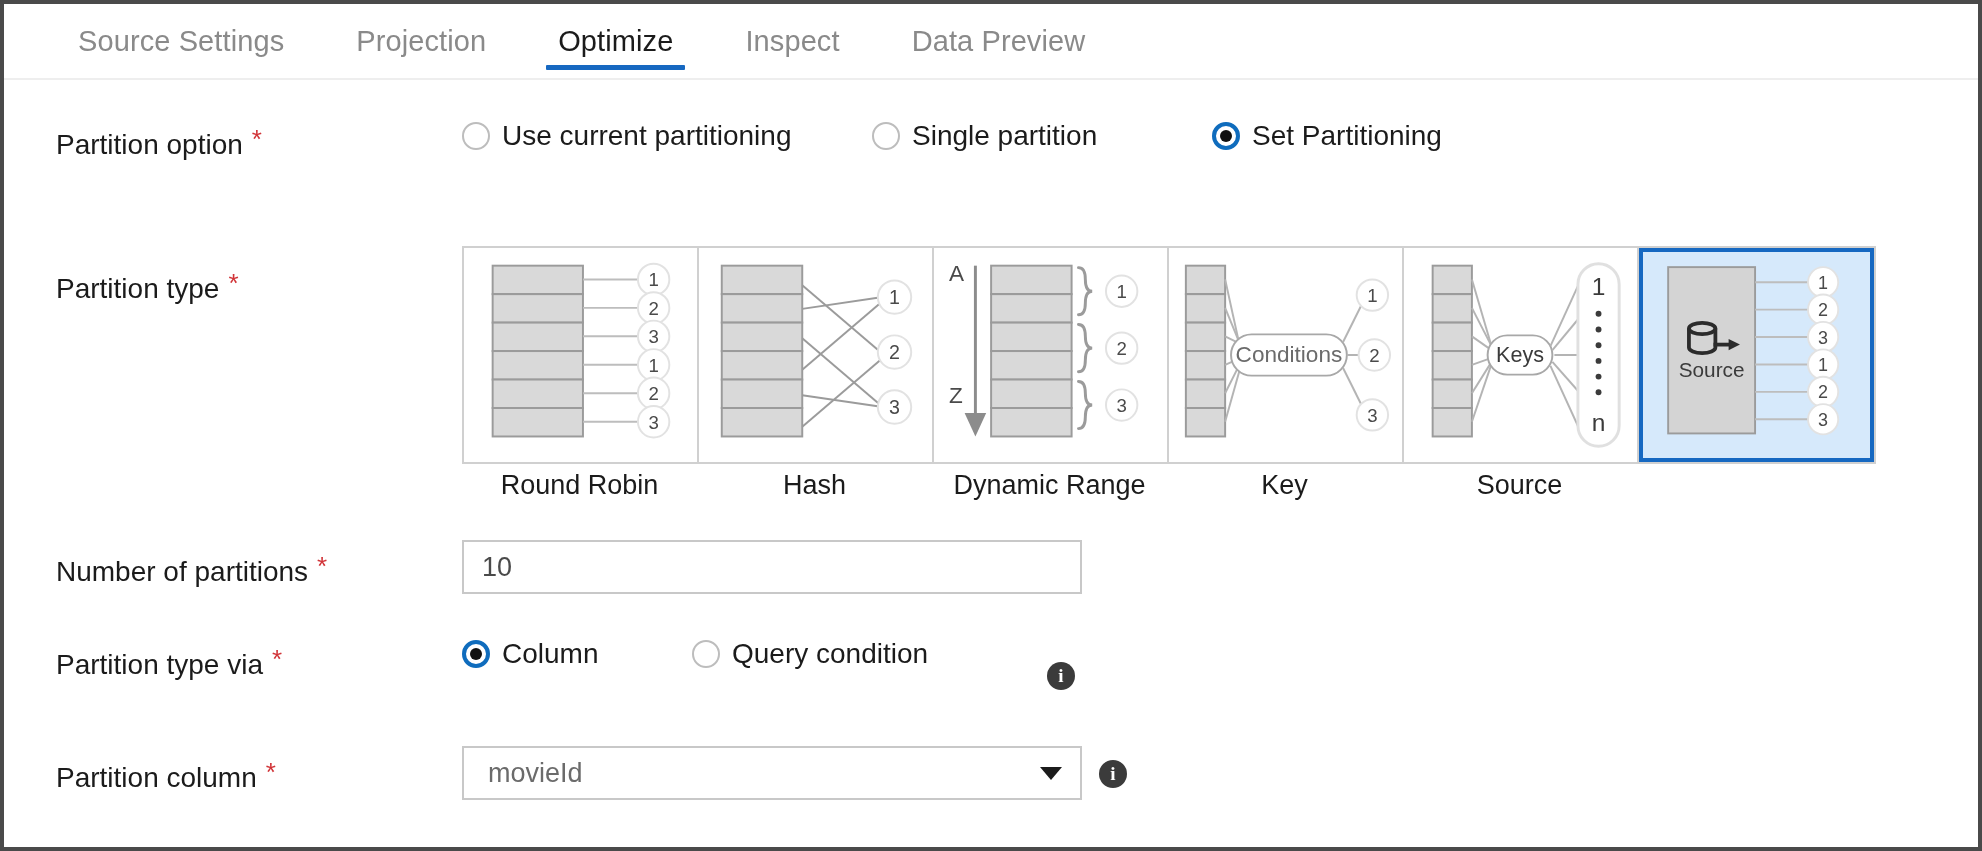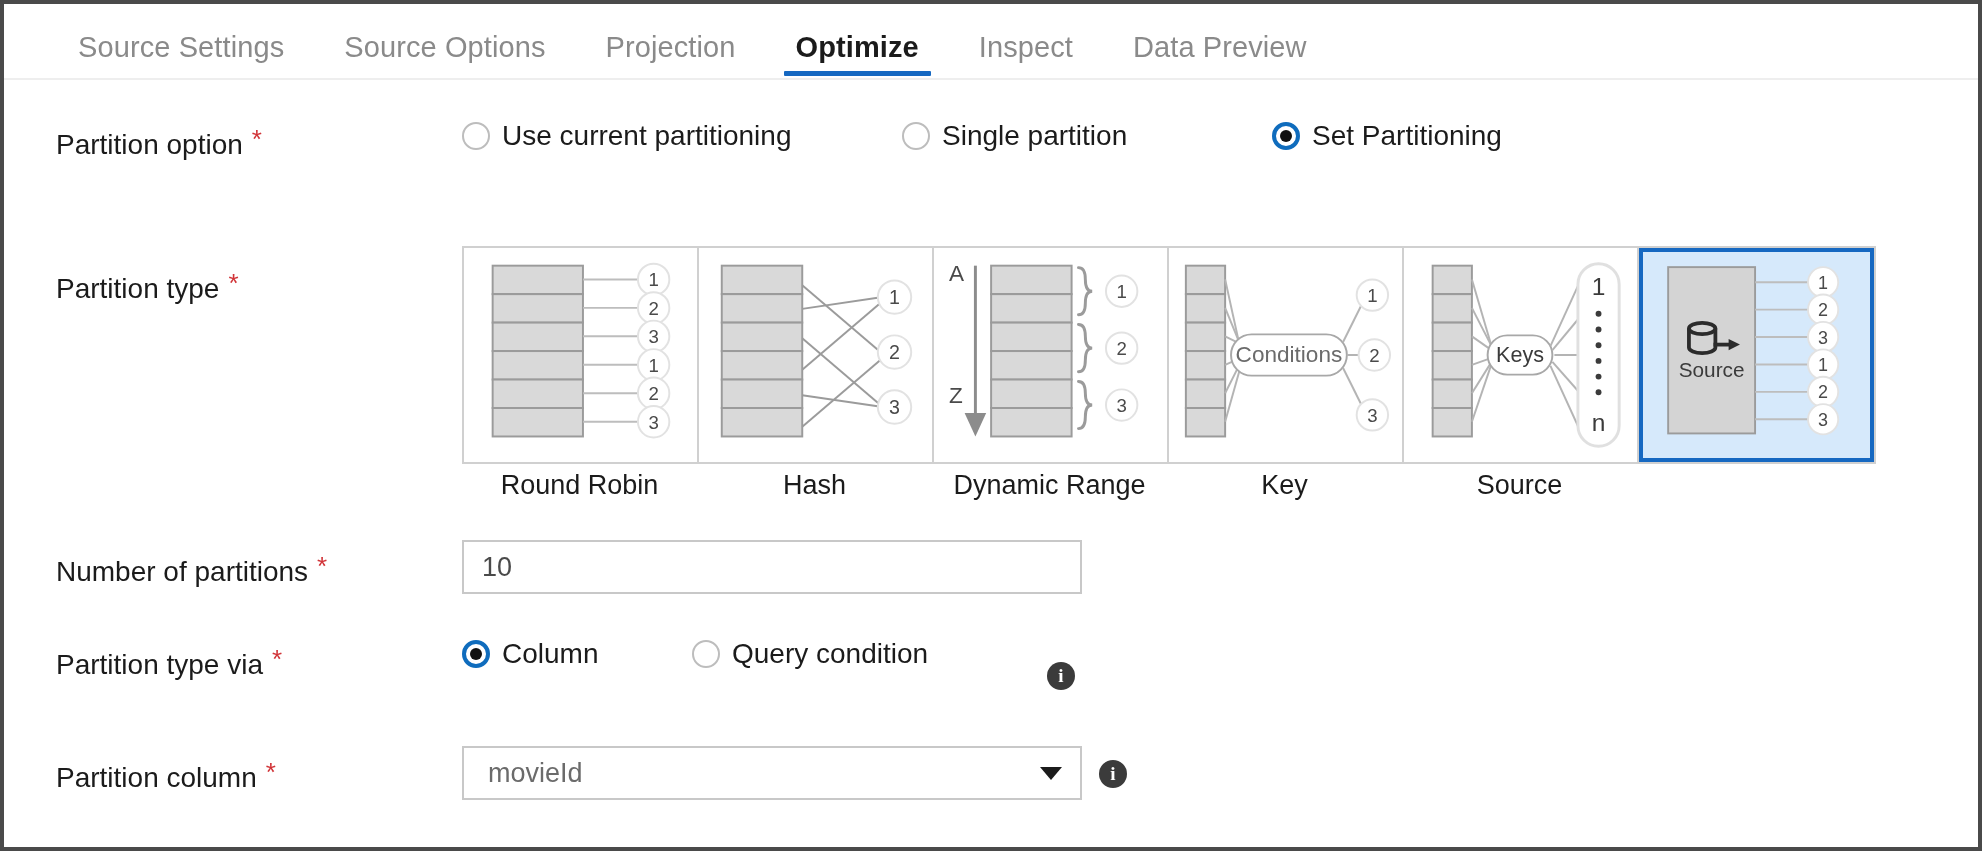--- a/index.html
+++ b/index.html
@@ -28,38 +28,37 @@
     left:0; top:0; right:0;
     height:74px;
     background:#ffffff;
     border-bottom:2px solid #eeeeee;
   }
   .tabs{
     position:absolute;
     left:44px; top:0;
     height:86px;
     display:flex;
-    align-items:center;
-    gap:0px;
+    gap:12px;
   }
   .tab{
     position:relative;
     height:74px;
     display:flex;
     align-items:center;
     padding:0 30px;
     font-size:29px;
     color:#8a8a8a;
     letter-spacing:.1px;
     cursor:pointer;
     white-space:nowrap;
   }
   .tab.active{
     color:#1b1b1b;
-    font-weight:700;
+    font-weight:400;
   }
   .tab.active::after{
     content:"";
     position:absolute;
     left:18px; right:18px;
     bottom:8px;
     height:5px;
     background:#1668c1;
     border-radius:1px;
   }
@@ -206,35 +205,34 @@
 </style>
 </head>
 <body>
 
 <div class="screen">
  <div class="inner">
 
   <div class="tabbar">
     <div class="tabs">
       <div class="tab">Source Settings</div>
-      <div class="tab">Source Options</div>
       <div class="tab">Projection</div>
       <div class="tab active">Optimize</div>
       <div class="tab">Inspect</div>
       <div class="tab">Data Preview</div>
     </div>
   </div>
 
   <div class="form">
 
     <div class="row" style="top:46px;">
       <div class="lbl">
         <span>Partition option</span><span class="req">*</span>
       </div>
-      <div class="radio-group" style="left:458px; top:-4px;gap:30px;">
+      <div class="radio-group" style="left:458px; top:-4px;">
         <div class="radio" style="width:410px;">
           <span class="rdot"></span>
           <span class="rlabel">Use current partitioning</span>
         </div>
         <div class="radio" style="width:340px;">
           <span class="rdot"></span>
           <span class="rlabel">Single partition</span>
         </div>
         <div class="radio">
           <span class="rdot sel"></span>

